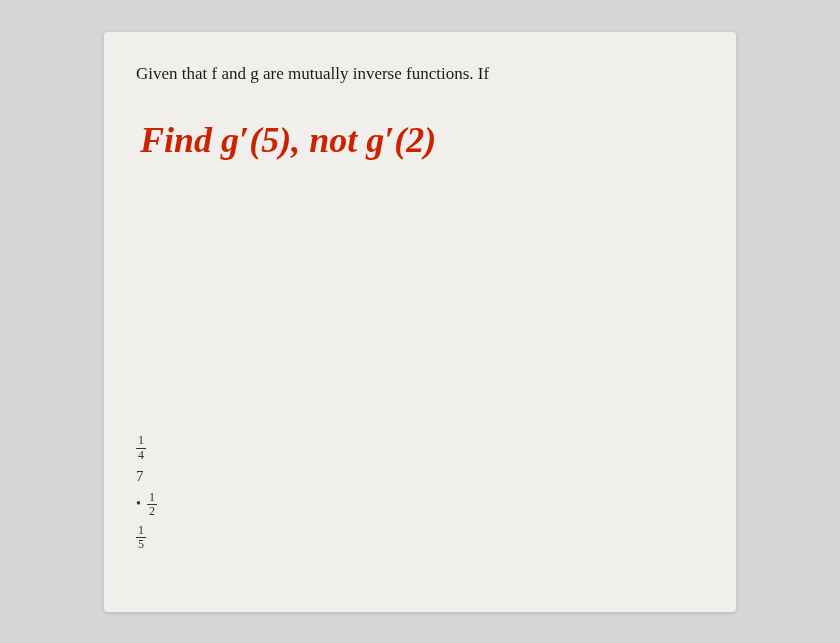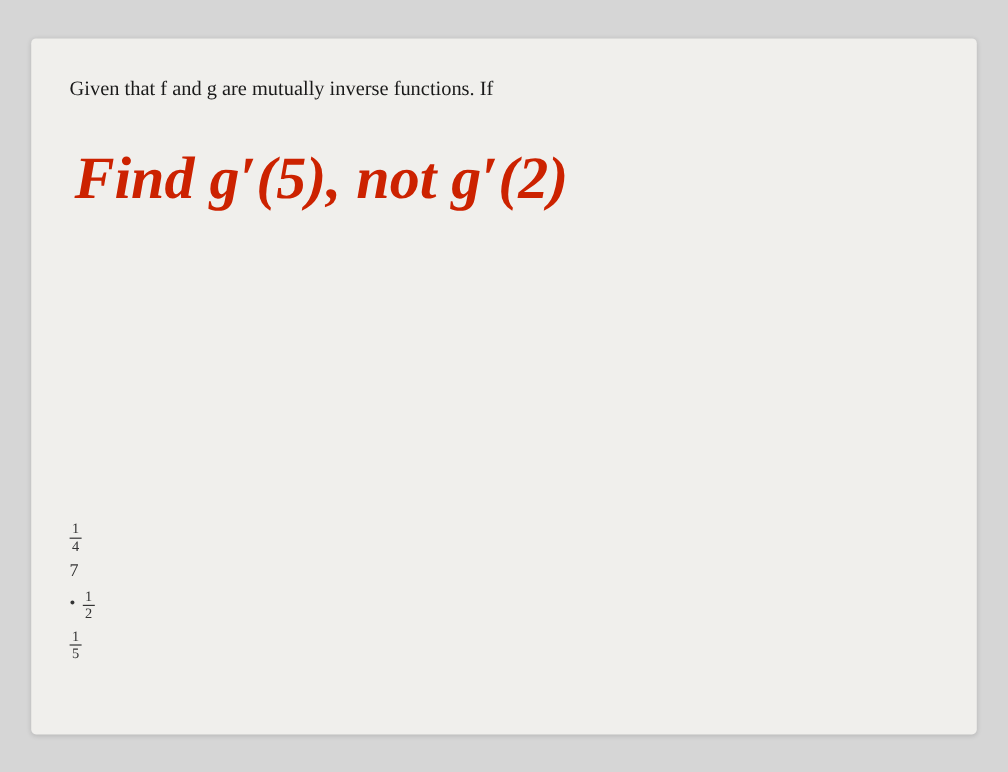--- a/index.html
+++ b/index.html
@@ -12,39 +12,39 @@
       width: 840px;
       height: 643px;
       background-color: #d6d6d6;
       display: flex;
       align-items: center;
       justify-content: center;
       font-family: Georgia, 'Times New Roman', serif;
     }
 
     .card {
-      width: 788px;
+      width: 632px;
       height: 580px;
       background-color: #f0efec;
       border-radius: 4px;
       padding: 28px 32px 28px 32px;
       position: relative;
       box-shadow: 0 1px 4px rgba(0,0,0,0.15);
     }
 
     .question-text {
       font-size: 17px;
       line-height: 1.6;
       color: #1a1a1a;
       font-family: Georgia, serif;
       margin-bottom: 32px;
     }
 
     .highlight-answer {
-      font-size: 50px;
+      font-size: 36px;
       font-style: italic;
       color: #cc2200;
       font-weight: bold;
       font-family: Georgia, serif;
       margin-bottom: 48px;
       margin-left: 4px;
     }
 
     .answer-choices {
       position: absolute;

